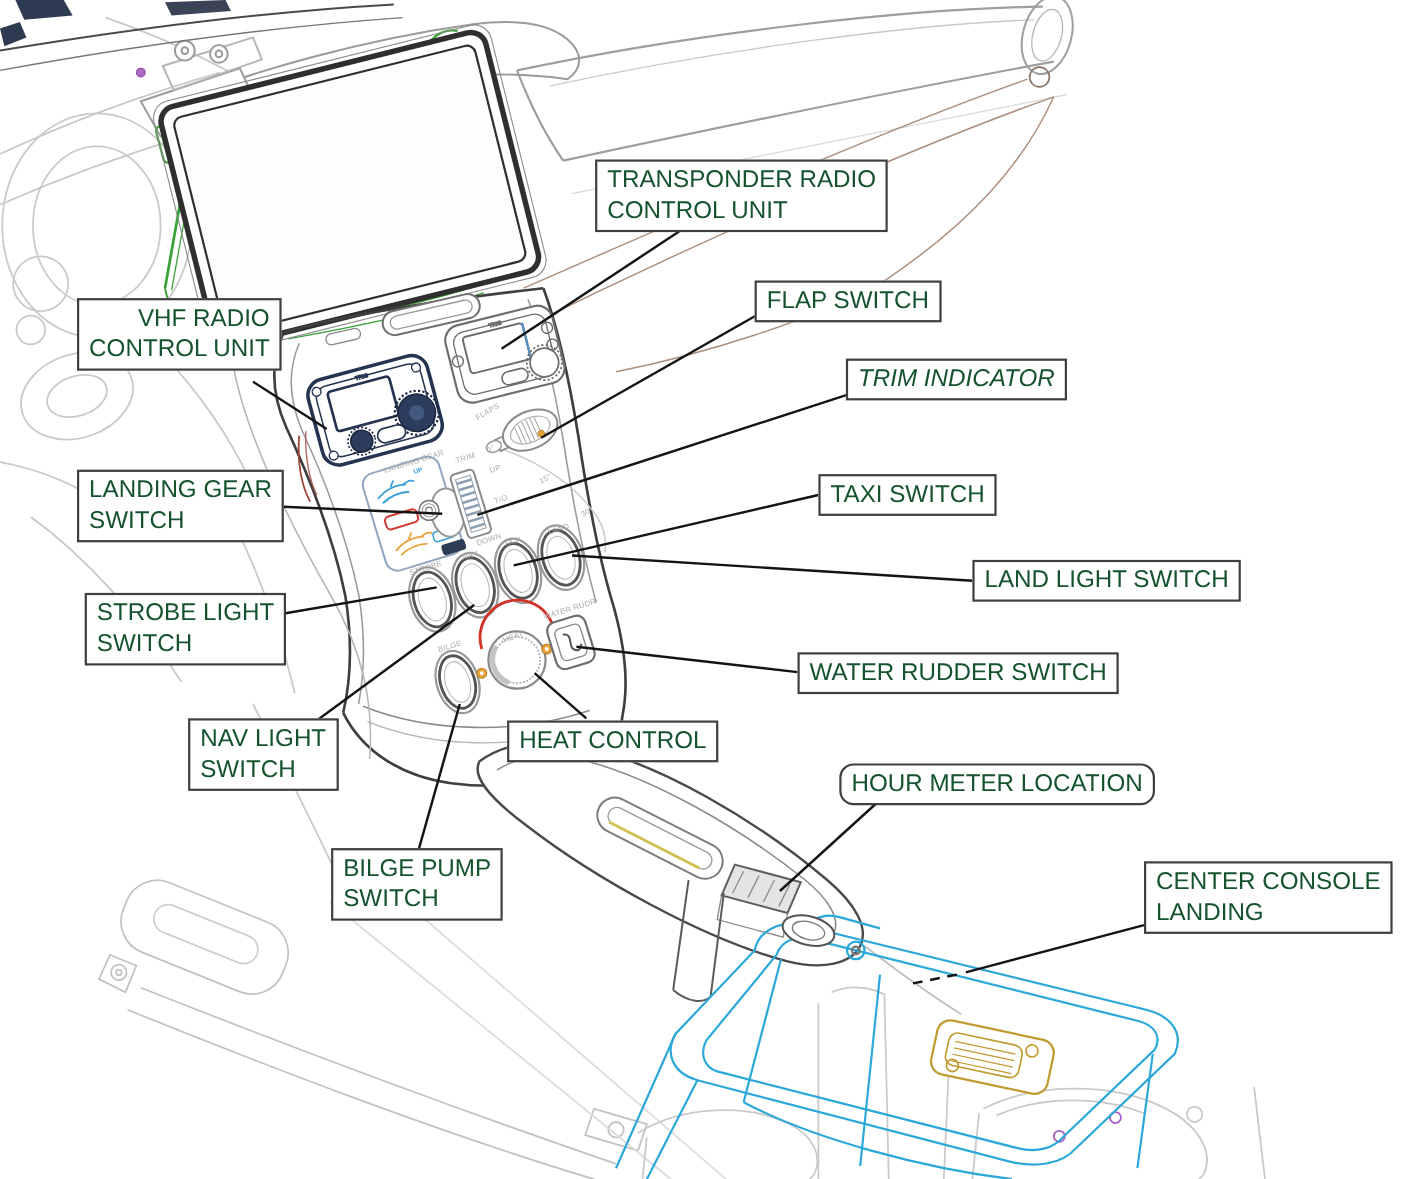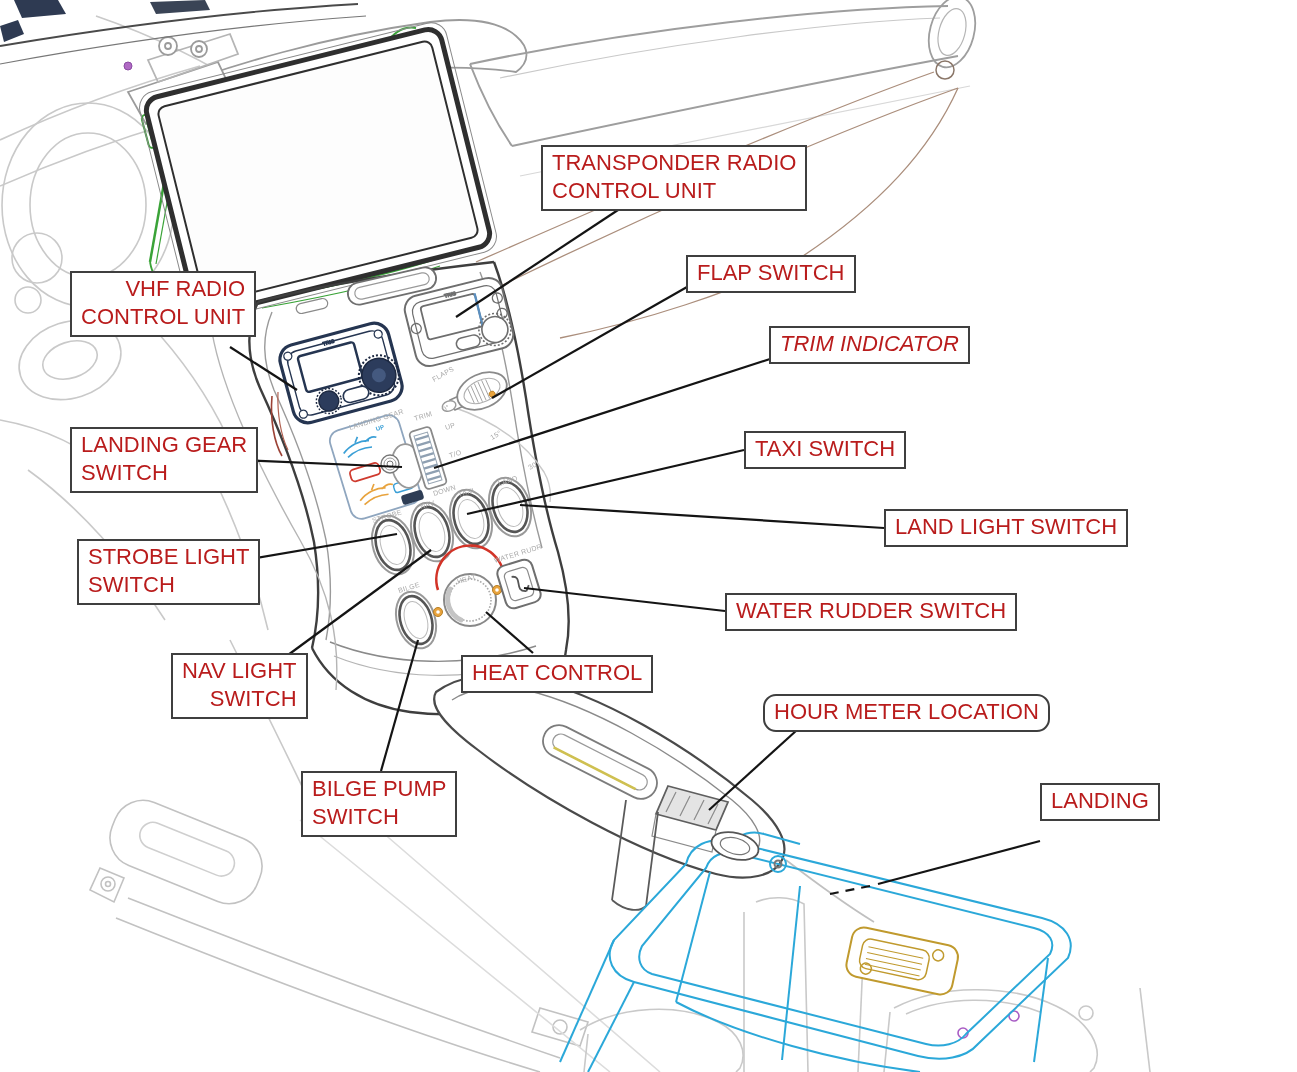--- a/index.html
+++ b/index.html
@@ -1,22 +1,22 @@
 <!DOCTYPE html>
 <html><head>
 <meta charset="utf-8">
 <style>
   html,body{margin:0;padding:0;background:#fff;}
   #stage{position:relative;width:1297px;height:1072px;background:#fff;overflow:hidden;
          font-family:"Liberation Sans", sans-serif;}
   #stage svg{position:absolute;left:0;top:0;}
   .callout{position:absolute;background:#fff;border:2px solid #3f3f3f;padding:2px 9px 4px;
-           font-size:22px;line-height:1.28;color:#b91c1c;white-space:nowrap;z-index:5;}
+           font-size:22px;line-height:1.28;color:#14532d;white-space:nowrap;z-index:5;}
   .callout span{display:block;}
-  .c-center{text-align:right;}
+  .c-center{text-align:left;}
   text{font-family:"Liberation Sans", sans-serif;}
   .mk{font-size:7px;fill:#a8a8a8;letter-spacing:.3px;}
   .mkb{font-size:6px;fill:#3a9fd6;font-weight:bold;}
   .brand{font-size:5px;fill:#5a6b85;}
 </style>
 </head>
 <body>
 
 <div id="stage">
 
@@ -372,16 +372,17 @@
 <div class="callout" style="left:884px;top:509px;">
   <span>LAND LIGHT SWITCH</span>
 </div>
 <div class="callout" style="left:725px;top:593px;">
   <span>WATER RUDDER SWITCH</span>
 </div>
 <div class="callout" style="left:763px;top:694px;border-radius:13px;">
   <span>HOUR METER LOCATION</span>
 </div>
 <div class="callout" style="left:1040px;top:783px;">
+  <span>CENTER CONSOLE</span>
       <span>LANDING</span>
 </div>
 
 </div>
 
 </body></html>

